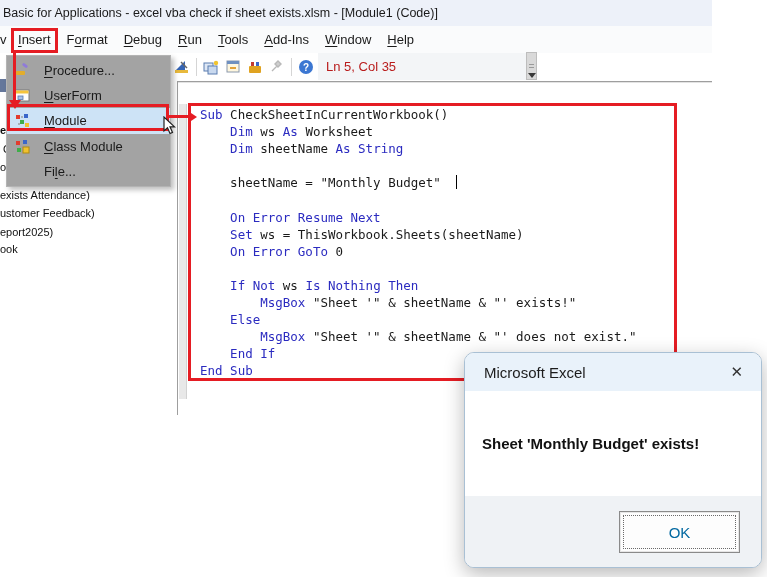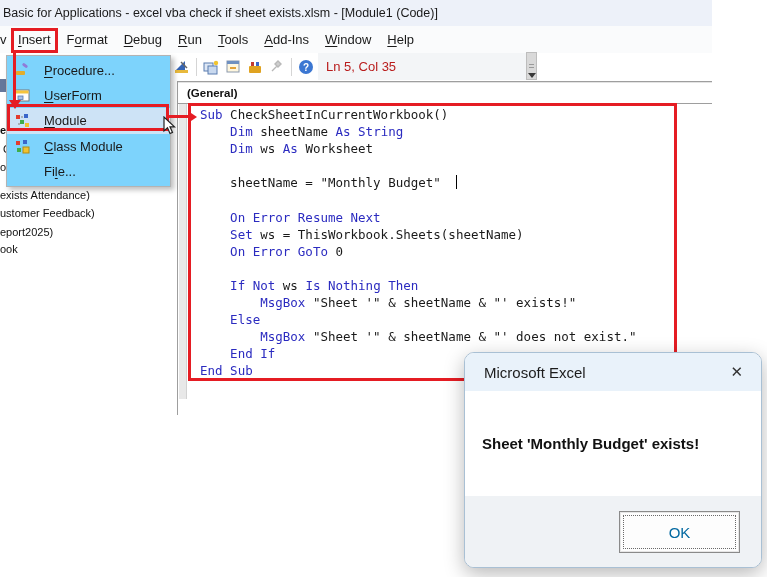--- a/index.html
+++ b/index.html
@@ -34,21 +34,21 @@
   .code-lines{left:200px;top:106px;font-family:"DejaVu Sans Mono","Liberation Mono",monospace;font-size:12.5px;color:#1a1a1a;}
   .code-line{height:17.1px;line-height:17.1px;white-space:pre;}
   .code-line .kw{color:var(--kw,#2b2bc0);}
   .caret{display:inline-block;width:0;height:14px;border-left:1.5px solid #000;vertical-align:-2px;}
 
   
   .frag{font-size:11px;color:#111;white-space:nowrap;}
   .frag.b{font-weight:bold;}
 
   
-  .dropdown{left:6px;top:55px;width:163px;background:#7dd3fc;border:1px solid #b3b3b3;box-shadow:3px 3px 5px rgba(0,0,0,.25);padding:2px 0;z-index:6;}
+  .dropdown{left:6px;top:55px;width:163px;background:#a3a3a3;border:1px solid #b3b3b3;box-shadow:3px 3px 5px rgba(0,0,0,.25);padding:2px 0;z-index:6;}
   .dd-item{height:25.2px;display:flex;align-items:center;font-size:13px;color:#1a1a1a;}
   .dd-item.hl{background:var(--hl,#cde3f6);}
   .dd-icon{width:17px;height:17px;margin-left:7px;display:inline-flex;align-items:center;justify-content:center;}
   .dd-label{margin-left:13px;white-space:nowrap;}
 
   
   .red-box{border:3px solid var(--red,#e51c23);box-sizing:border-box;background:transparent;}
   .insert-box{left:11px;top:28px;width:47px;height:25px;z-index:4;}
   .module-box{left:7px;top:104px;width:162px;height:27px;z-index:7;}
   .code-box{left:188px;top:103px;width:489px;height:278px;z-index:5;}
@@ -144,30 +144,27 @@
     <span>Ln 5, Col 35</span>
   </div>
   <div class="abs mini-scroll">
     <span class="ridge" style="top:11px;"></span>
     <span class="ridge" style="top:14px;"></span>
     <span class="tri"></span>
   </div>
   <div class="abs icon-fragment"></div>
 
   <div class="abs cw-topline"></div>
-  <div class="abs cw-header">
-    <span>(General)</span>
-  </div>
   <div class="abs cw-vline"></div>
   <div class="abs margin-bar"></div>
   <div class="abs code-pane"></div>
   <div class="abs code-lines" id="code-lines">
       <div class="code-line"><span class="kw">Sub</span><span class="tx"> CheckSheetInCurrentWorkbook()</span></div>
+      <div class="code-line"><span class="tx">    </span><span class="kw">Dim</span><span class="tx"> ws </span><span class="kw">As</span><span class="tx"> Worksheet</span></div>
       <div class="code-line"><span class="tx">    </span><span class="kw">Dim</span><span class="tx"> sheetName </span><span class="kw">As</span><span class="tx"> </span><span class="kw">String</span></div>
-      <div class="code-line"><span class="tx">    </span><span class="kw">Dim</span><span class="tx"> ws </span><span class="kw">As</span><span class="tx"> Worksheet</span></div>
       <div class="code-line"></div>
       <div class="code-line"><span class="tx">    sheetName = "Monthly Budget"</span><span class="tx">  </span><span class="caret"></span></div>
       <div class="code-line"></div>
       <div class="code-line"><span class="tx">    </span><span class="kw">On Error Resume Next</span></div>
       <div class="code-line"><span class="tx">    </span><span class="kw">Set</span><span class="tx"> ws = ThisWorkbook.Sheets(sheetName)</span></div>
       <div class="code-line"><span class="tx">    </span><span class="kw">On Error GoTo</span><span class="tx"> 0</span></div>
       <div class="code-line"></div>
       <div class="code-line"><span class="tx">    </span><span class="kw">If</span><span class="tx"> </span><span class="kw">Not</span><span class="tx"> ws </span><span class="kw">Is</span><span class="tx"> </span><span class="kw">Nothing</span><span class="tx"> </span><span class="kw">Then</span></div>
       <div class="code-line"><span class="tx">        </span><span class="kw">MsgBox</span><span class="tx"> "Sheet '" &amp; sheetName &amp; "' exists!"</span></div>
       <div class="code-line"><span class="tx">    </span><span class="kw">Else</span></div>

